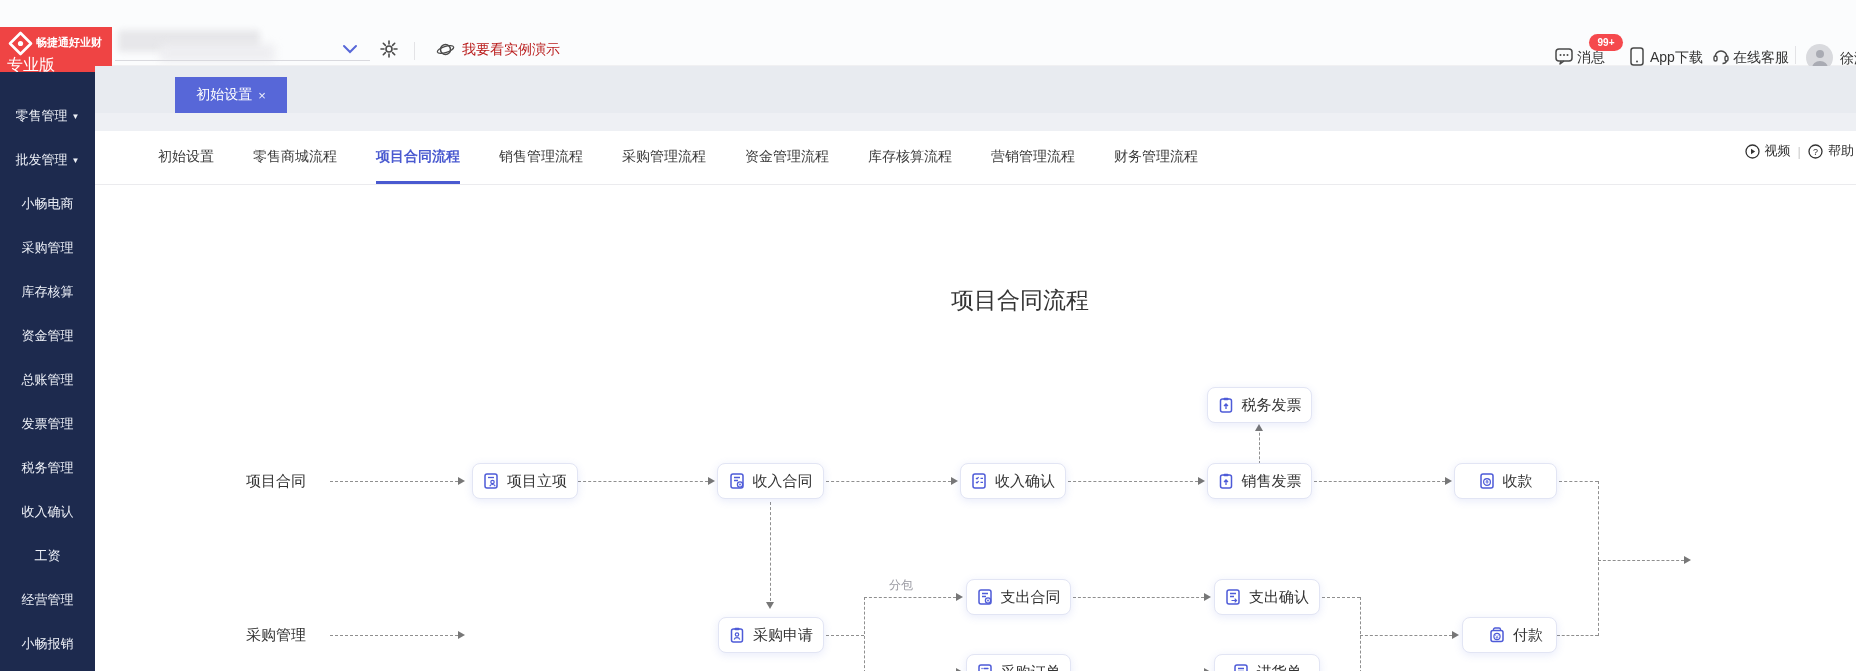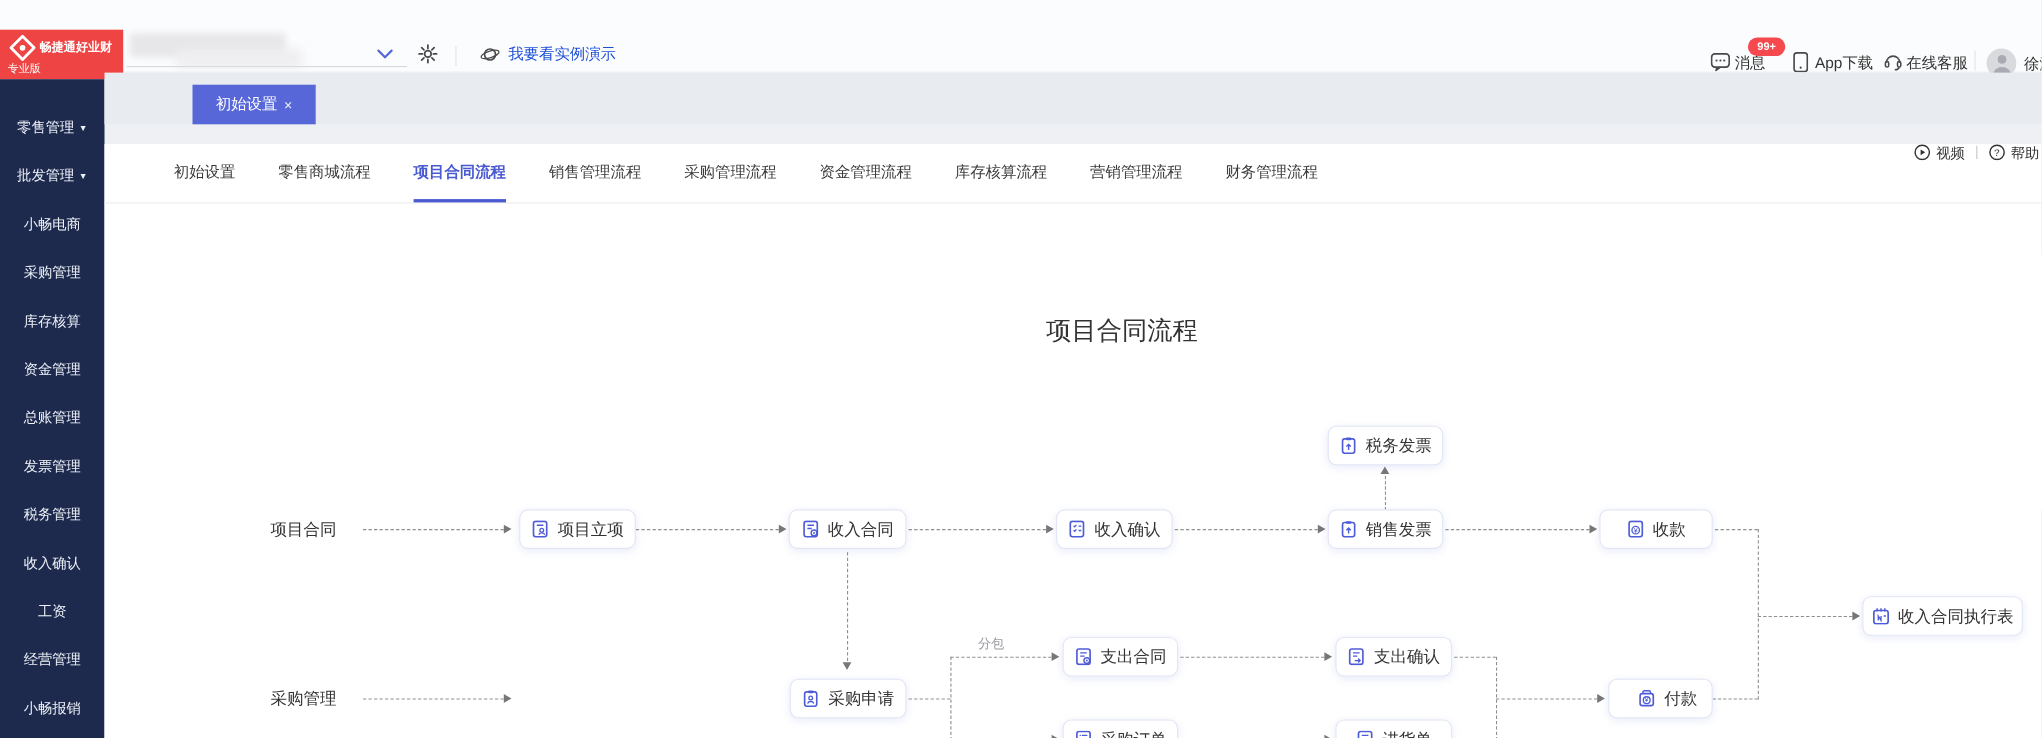--- a/index.html
+++ b/index.html
@@ -7,51 +7,51 @@
     font-family:"Liberation Sans","DejaVu Sans",sans-serif; }
   #stage { position:relative; width:1856px; height:671px; background:#eef0f4; overflow:hidden; }
 
   
   #topbar { position:absolute; left:0; top:0; width:1856px; height:66px; background:#fbfcfd; border-bottom:1px solid #f0f0f2; }
   .blur1 { position:absolute; left:118px; top:30px; width:142px; height:22px; background:#e7e7ea; border-radius:4px; filter:blur(3px); }
   .blur2 { position:absolute; left:160px; top:44px; width:115px; height:18px; background:#eeeef1; border-radius:4px; filter:blur(4px); }
   .search-underline { position:absolute; left:115px; top:60px; width:255px; border-bottom:1px solid #d9d9de; }
   .tb-icon { position:absolute; display:flex; align-items:center; }
   .tb-divider { position:absolute; width:1px; background:#e3e3e6; }
-  .demo-text { position:absolute; left:462px; top:41px; font-size:14px; color:#1d4ed8; }
+  .demo-text { position:absolute; left:462px; top:41px; font-size:14px; color:#b91c1c; }
   .tb-label { font-size:14px; color:#333;text-align:right; }
   .badge { position:absolute; left:1589px; top:34px; min-width:34px; height:17px; background:#f5494d; color:#fff;
     border-radius:9px; font-size:10px; font-weight:bold; display:flex; align-items:center; justify-content:center; padding:0 5px; }
   .avatar { position:absolute; left:1806px; top:44px; width:27px; height:27px; border-radius:50%; background:#d9dade; overflow:hidden; }
   .avatar svg { display:block; margin:4px auto 0; }
   .user-name { position:absolute; left:1840px; top:50px; font-size:14px; color:#333; white-space:nowrap; }
 
   
   #logo-block { position:absolute; left:0; top:27px; width:112px; height:45px; background:#ef4444; color:#fff; }
   .brand { position:absolute; left:36px; top:8px; font-size:11px; font-weight:bold; white-space:nowrap; }
-  .edition { position:absolute; left:7px; top:28px; font-size:10px; }
+  .edition { position:absolute; left:7px; top:28px; font-size:16px; }
   .logo-mark { position:absolute; left:8px; top:4px; }
   #sidebar { position:absolute; left:0; top:72px; width:95px; height:599px; background:#1d2a4e; padding-top:22px; }
   .side-item { height:44px; display:flex; align-items:center; justify-content:center; color:#eef1f8; font-size:13px; cursor:pointer; white-space:nowrap; }
   .caret { font-size:8px; margin-left:4px; color:#eef1f8; }
 
   
   #tabstrip { position:absolute; left:95px; top:66px; width:1761px; height:47px; background:#e8ebf0; }
   .home-tab { position:absolute; left:100px; top:11px; height:36px; display:flex; align-items:center; font-size:14px; color:#333; cursor:pointer; }
   .active-tab { position:absolute; left:80px; top:11px; width:112px; height:36px; background:#5767d8; color:#fff; font-size:14px;
     display:flex; align-items:center; justify-content:center; gap:6px; cursor:pointer; }
   .active-tab .close { font-size:13px; opacity:.9; cursor:pointer; }
 
   
   #content { position:absolute; left:95px; top:131px; width:1761px; height:540px; background:#fff; }
   #subtabs { position:relative; height:54px; border-bottom:1px solid #ebebee; display:flex; align-items:stretch; padding-left:63px; }
   .subtab { display:flex; align-items:center; margin-right:39px; font-size:14px; color:#3a3a3a; cursor:pointer;
     border-bottom:3px solid transparent; padding-top:2px; white-space:nowrap; }
   .subtab.active { color:#4a5ad0; border-bottom-color:#4a5ad0; font-weight:bold; }
-  #tools { position:absolute; right:2px; top:0; height:40px; display:flex; gap:5px; font-size:13px; color:#333;font-family:Liberation Mono, monospace; }
+  #tools { position:absolute; right:2px; top:0; height:40px; display:flex; align-items:center; gap:5px; font-size:13px; color:#333; }
   .tool-div { color:#ccc; margin:0 2px; }
 
   
   #canvas { position:relative; width:1761px; height:486px; }
   .flow-title { position:absolute; left:830px; top:100px; width:190px; text-align:center; font-size:23px; color:#333; }
   .lane-label { position:absolute; font-size:15px; color:#333; white-space:nowrap; }
   .node { position:absolute; height:36px; background:#fff; border:1px solid #e2e5f4; border-radius:8px;
     box-shadow:0 2px 8px rgba(90,110,220,.14); display:flex; align-items:center; justify-content:center; gap:8px;
     font-size:15px; color:#333; cursor:pointer; white-space:nowrap; }
   .node svg { flex:0 0 auto; }
@@ -360,24 +360,15 @@
       </div>
       <div class="node" style="left:1367px; top:432px; width:95px;padding-left:13px;">
         <svg width="16" height="16" viewBox="0 0 16 16">
             <rect x="2" y="3.5" width="12" height="11" rx="2" fill="none" stroke="#4e5bd8" stroke-width="1.5"></rect>
             <path d="M4.5 3.5v-1a1.5 1.5 0 0 1 1.5-1.5h4a1.5 1.5 0 0 1 1.5 1.5v1" fill="none" stroke="#4e5bd8" stroke-width="1.3"></path>
             <circle cx="8" cy="9.5" r="3.1" fill="#fff" stroke="#4e5bd8" stroke-width="1.2"></circle>
             <text x="8" y="11.6" text-anchor="middle" font-size="6" fill="#4e5bd8">¥</text>
           </svg>
         <span>付款</span>
       </div>
-      <div class="node" style="left:1598px; top:357px; width:146px;">
-        <svg width="16" height="16" viewBox="0 0 16 16">
-            <rect x="1.5" y="3" width="13" height="12" rx="2" fill="none" stroke="#4e5bd8" stroke-width="1.5"></rect>
-            <path d="M4.5 1v3M8 1v3M11.5 1v3" stroke="#4e5bd8" stroke-width="1.3"></path>
-            <path d="M5.5 12V8l2.5 4V8" fill="none" stroke="#4e5bd8" stroke-width="1.2"></path>
-            <path d="M10.5 8h2" stroke="#4e5bd8" stroke-width="1.2"></path>
-          </svg>
-        <span>收入合同执行表</span>
-      </div>
     </div>
   </div>
 </div>
 
 </body></html>

